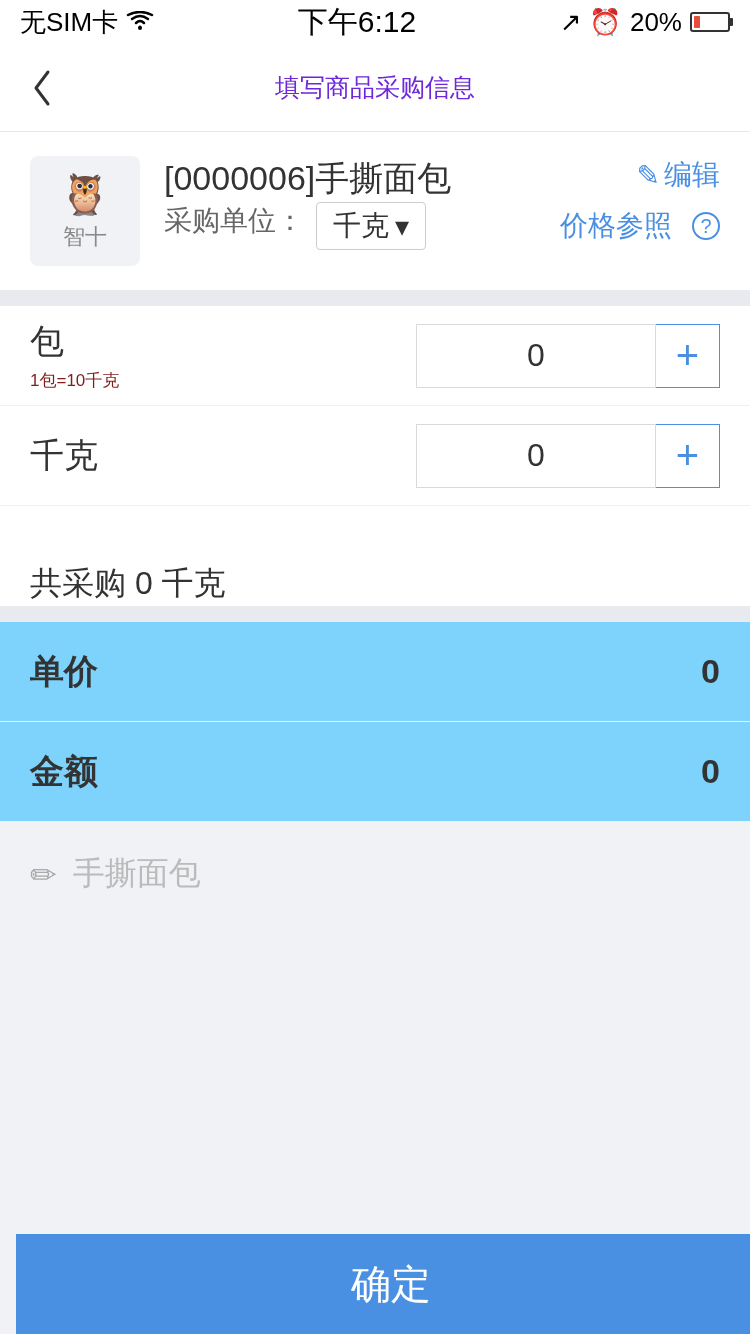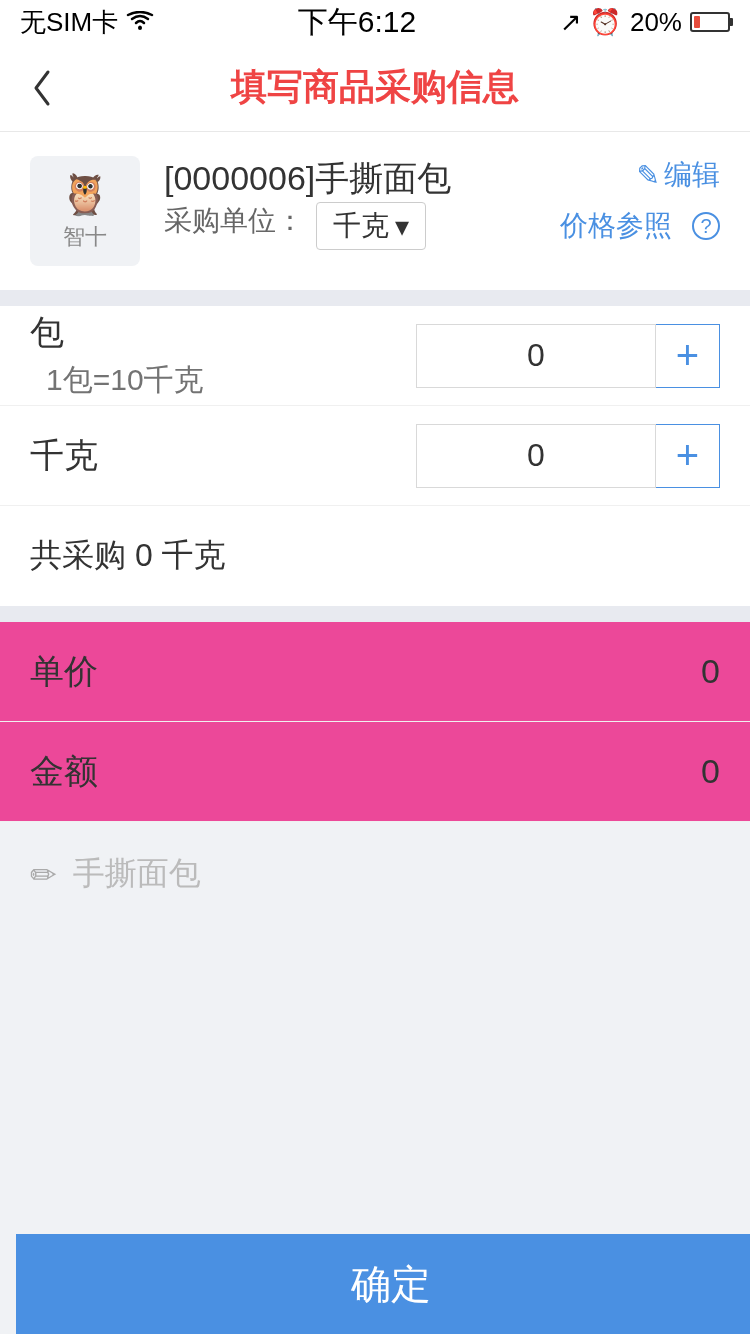--- a/index.html
+++ b/index.html
@@ -87,23 +87,23 @@
     .nav-back {
       position: absolute;
       left: 30px;
       font-size: 40px;
       color: #333;
       cursor: pointer;
       display: flex;
       align-items: center;
     }
     .nav-title {
-      font-size: 36px;
-      font-weight: 700;
-      color: #ef4444;
+      font-size: 25px;
+      font-weight: 400;
+      color: #6d28d9;
     }
 
     
     .section-divider {
       width: 100%;
       height: 16px;
       background: #e8eaf0;
     }
 
     
@@ -194,23 +194,22 @@
       border-bottom: 1px solid #f0f0f0;
     }
     .input-label {
       font-size: 34px;
       color: #333;
       display: flex;
       flex-direction: column;
       gap: 4px;
     }
     .input-sublabel {
-      font-size: 30px;
-      color: #737373;
-      margin-left: 16px;
+      font-size: 17px;
+      color: #7f1d1d;
     }
     .input-control {
       display: flex;
       align-items: center;
       gap: 0;
     }
     .qty-input {
       width: 240px;
       height: 64px;
       border: 1px solid #d9d9d9;
@@ -231,21 +230,21 @@
       display: flex;
       align-items: center;
       justify-content: center;
       cursor: pointer;
     }
 
     
     .summary-row {
       background: #fff;
       display: flex;
-      align-items: center;
+      align-items: flex-end;
       justify-content: space-between;
       padding: 0 30px;
       height: 100px;
     }
     .summary-text {
       font-size: 32px;
       color: #333;
     }
     .batch-btn {
       width: 160px;
@@ -256,22 +255,23 @@
       font-size: 28px;
       display: flex;
       align-items: center;
       justify-content: center;
       cursor: pointer;
       border-radius: 4px;
     }
 
     
     .price-section {
-      background: #ec4899;
+      background: #7dd3fc;
       margin-top: 0;
+      font-weight: bold;
     }
     .price-row {
       display: flex;
       align-items: center;
       justify-content: space-between;
       padding: 0 30px;
       height: 100px;
       border-bottom: 1px solid #f0f0f0;
     }
     .price-label {

